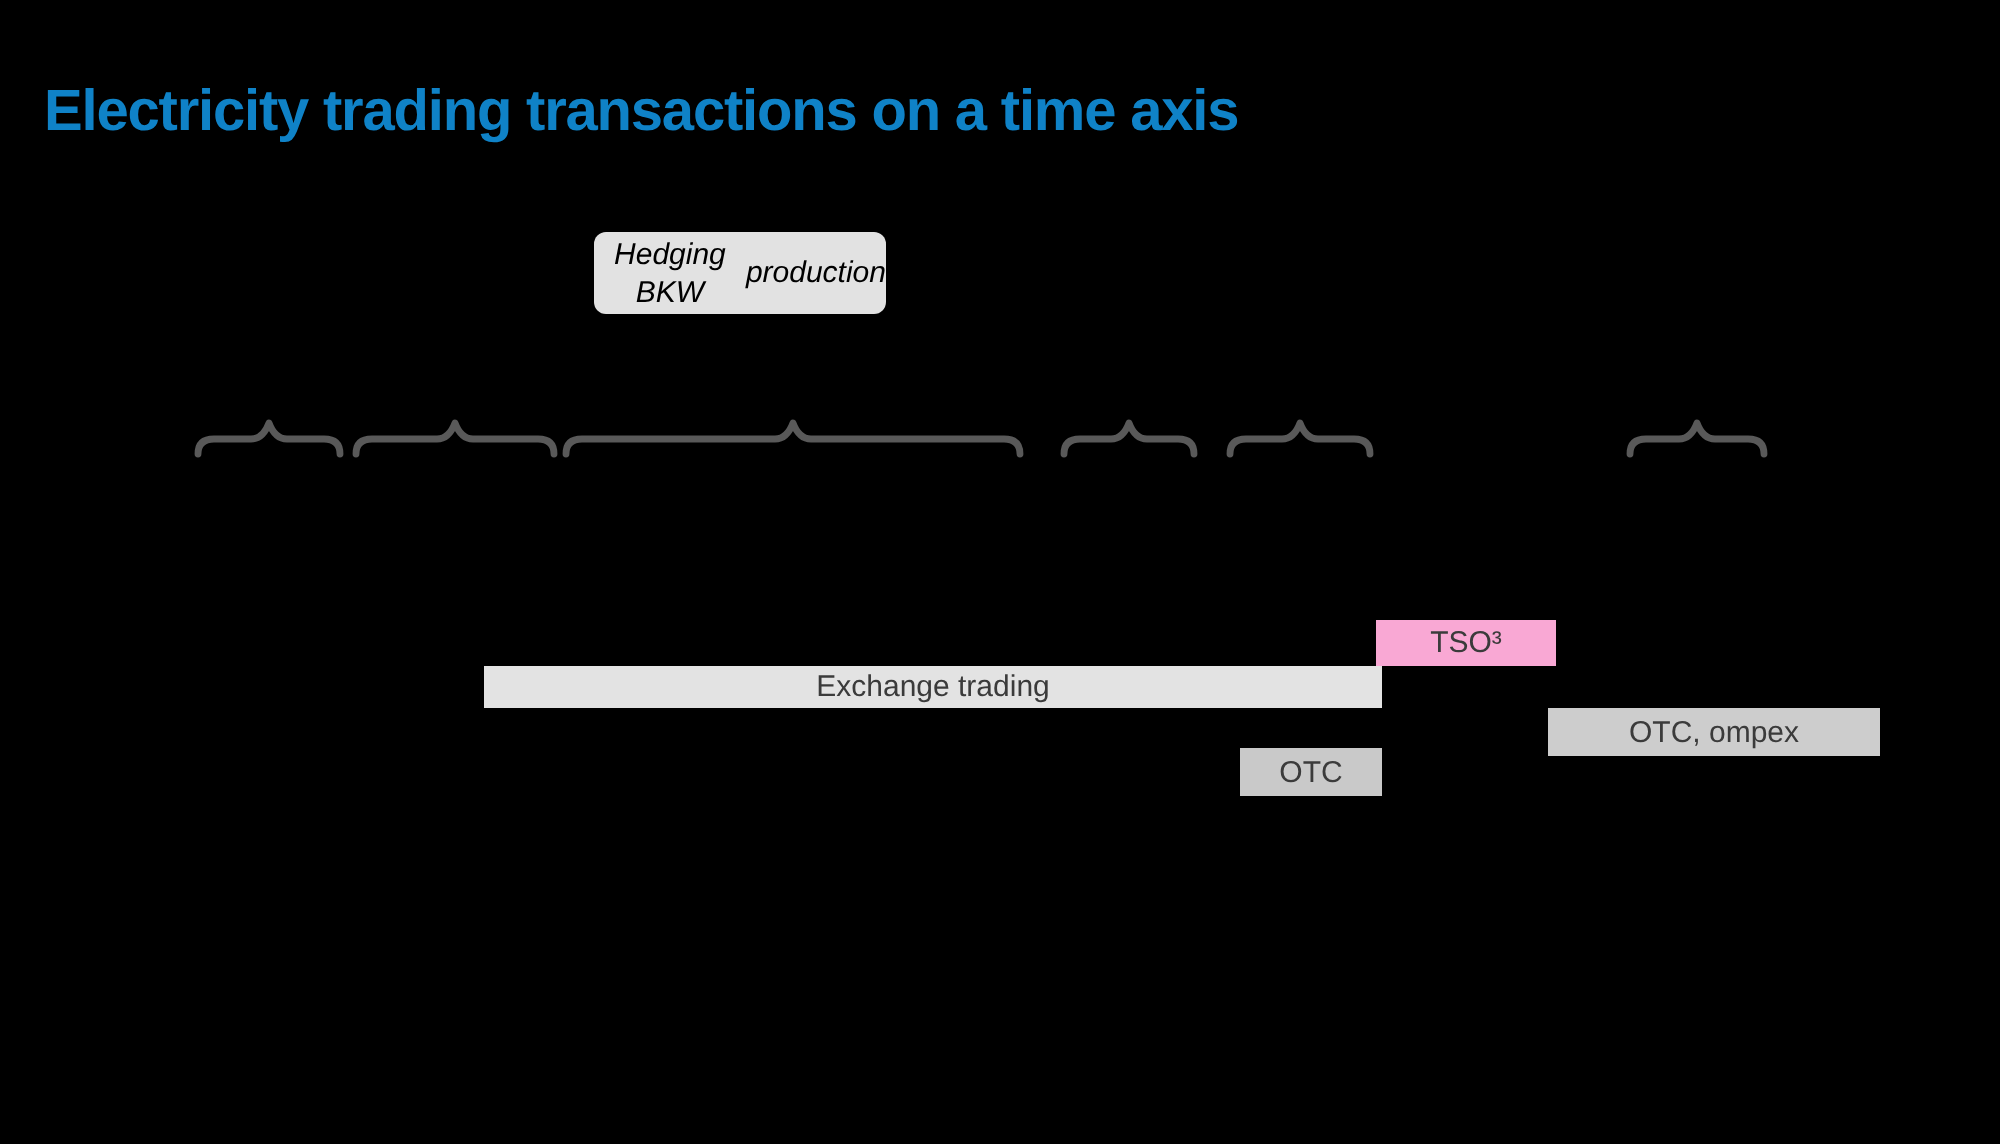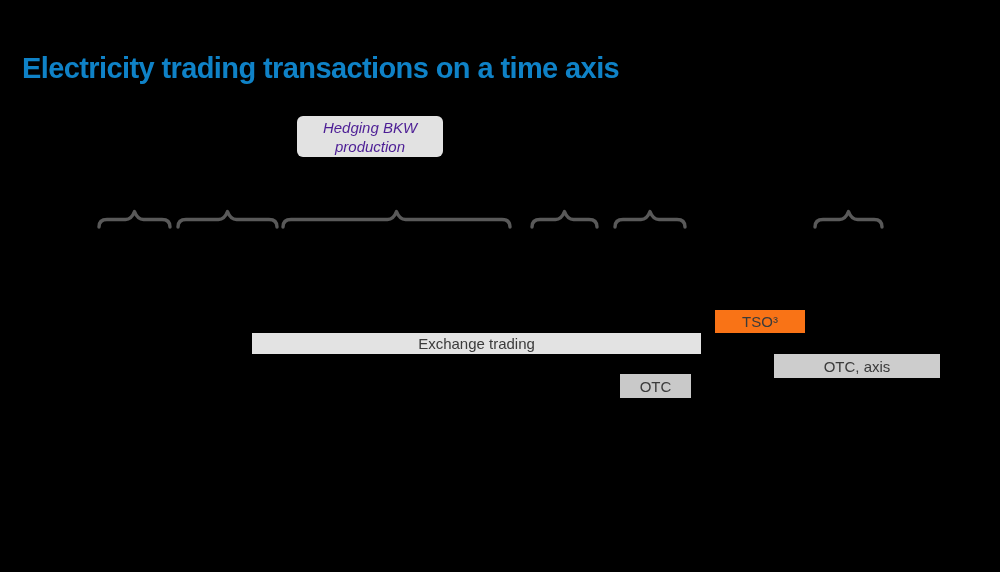--- a/index.html
+++ b/index.html
@@ -11,63 +11,62 @@
   .canvas {
     position: relative;
     width: 1000px;
     height: 572px;
     background: #000000;
     overflow: hidden;
   }
   .page-title {
     position: absolute;
     left: 22px;
-    top: 52px;
+    top: 40px;
     font-size: 29px;
     font-weight: bold;
     letter-spacing: -0.6px;
     color: #0F82C7;
     white-space: nowrap;
   }
   .hedging-box {
     position: absolute;
     left: 297px;
     top: 116px;
     width: 146px;
     height: 41px;
     background: #E2E2E2;
     border-radius: 6px;
     display: flex;
-    flex-direction: column;
     align-items: center;
     justify-content: center;
     font-style: italic;
     font-size: 15px;
     line-height: 19px;
-    color: #4c1d95;
+    color: #000000;
     text-align: center;
   }
   .braces-layer {
     position: absolute;
     left: 0;
     top: 205px;
     width: 1000px;
     height: 30px;
   }
   .bar {
     position: absolute;
     display: flex;
     align-items: center;
     justify-content: center;
     font-size: 15px;
     color: #3B3B3B;
     white-space: nowrap;
   }
-  .bar-tso       { left: 688px; top: 310px; width: 90px;  height: 23px; background: #f97316; margin-left: 27px; }
-  .bar-exchange  { left: 252px; top: 333px; width: 449px; height: 21px; background: #E3E3E3; }
+  .bar-tso       { left: 688px; top: 310px; width: 90px;  height: 23px; background: #f9a8d4; }
+  .bar-exchange  { left: 242px; top: 333px; width: 449px; height: 21px; background: #E3E3E3; }
   .bar-otc-long  { left: 172px; top: 354px; width: 351px; height: 24px; background: #C9C9C9; }
   .bar-otc-short { left: 620px; top: 374px; width: 71px;  height: 24px; background: #C9C9C9; }
   .bar-otc-ompex { left: 774px; top: 354px; width: 166px; height: 24px; background: #CDCDCD; }
 </style>
 </head>
 <body>
 
 <div class="canvas">
 
   <div class="page-title">Electricity trading transactions on a time axis</div>
@@ -88,15 +87,15 @@
     </g>
   </svg>
 
   <div class="bar bar-tso">TSO³</div>
 
   <div class="bar bar-exchange">Exchange trading</div>
 
 
   <div class="bar bar-otc-short">OTC</div>
 
-  <div class="bar bar-otc-ompex">OTC, axis</div>
+  <div class="bar bar-otc-ompex">OTC, ompex</div>
 
 </div>
 
 </body></html>

